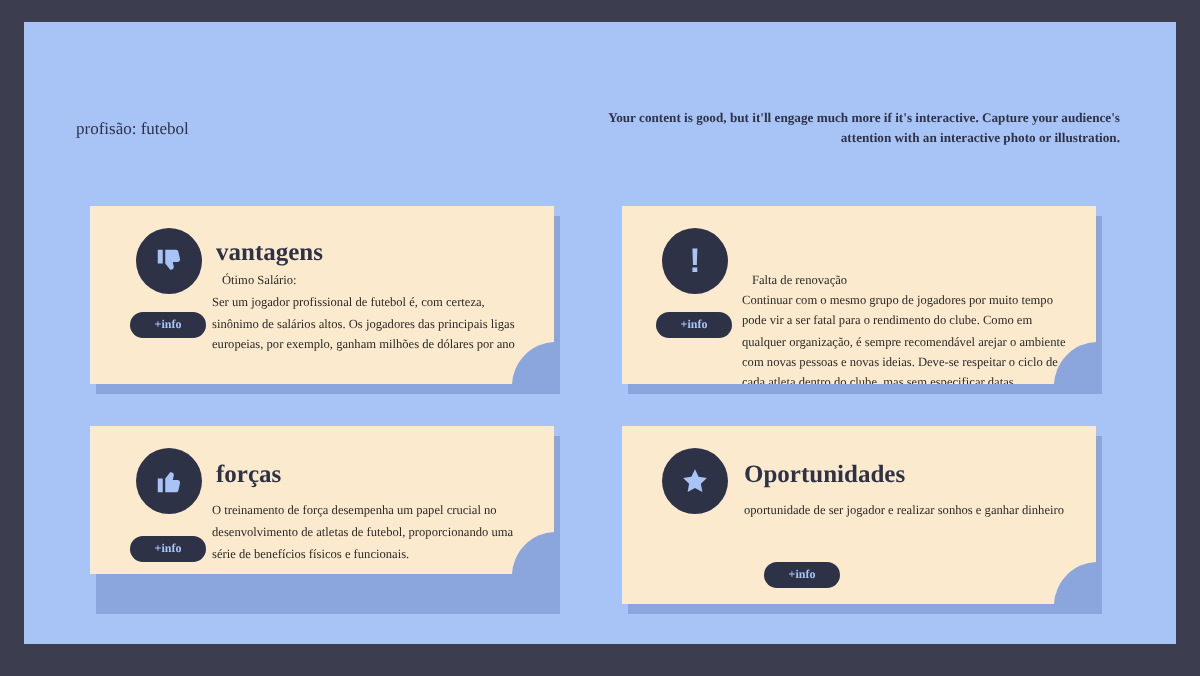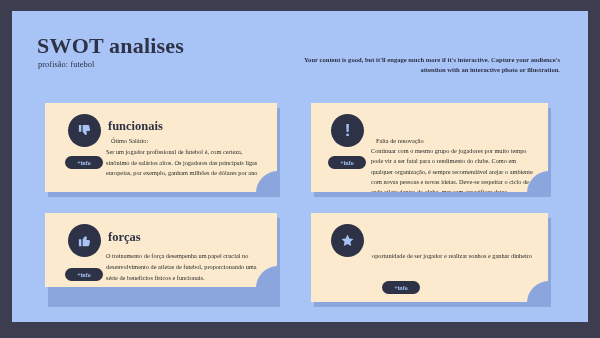--- a/index.html
+++ b/index.html
@@ -114,34 +114,33 @@
     display: block;
     text-indent: 5px;
   }
 </style>
 </head>
 <body>
 
 <div class="frame">
   <div class="slide">
 
-    <div class="header-title">SWOT analises</div>
     <div class="header-sub">profisão: futebol</div>
     <div class="header-note">Your content is good, but it'll engage much more if it's interactive. Capture your audience's attention with an interactive photo or illustration.</div>
 
     <div class="card-shadow" style="left:36px; top:97px; width:232px; height:89px;"></div>
     <div class="card" style="left:33px; top:92px; width:232px; height:89px;">
       <div class="card-inner">
         <div class="badge" style="left:23px; top:11px;">
           <svg viewBox="0 0 24 24" fill="#a8c4f7" aria-hidden="true">
             <path d="M3 3h4v11H3zM9 3h8.5c1 0 1.8.6 2 1.5l1.3 5.8c.3 1.3-.7 2.5-2 2.5H15l.8 3.5c.3 1.4-.8 2.7-2.2 2.7-.6 0-1.2-.4-1.4-1L9 14z"></path>
           </svg>
         </div>
         <button class="info-pill" style="left:20px; top:53px;">+info</button>
-        <div class="card-title" style="left:63px; top:16px;">funcionais</div>
+        <div class="card-title" style="left:63px; top:16px;">vantagens</div>
         <div class="card-body" style="left:61px; top:33px; width:160px;">
           <span class="card-lead">Ótimo Salário:</span>
           <span>Ser um jogador profissional de futebol é, com certeza, sinônimo de salários altos. Os jogadores das principais ligas europeias, por exemplo, ganham milhões de dólares por ano</span>
         </div>
         <div class="card-notch"></div>
       </div>
     </div>
 
     <div class="card-shadow" style="left:302px; top:97px; width:237px; height:89px;"></div>
     <div class="card" style="left:299px; top:92px; width:237px; height:89px;">
@@ -178,20 +177,21 @@
 
     <div class="card-shadow" style="left:302px; top:207px; width:237px; height:89px;"></div>
     <div class="card" style="left:299px; top:202px; width:237px; height:89px;">
       <div class="card-inner">
         <div class="badge" style="left:20px; top:11px;">
           <svg viewBox="0 0 24 24" fill="#a8c4f7" aria-hidden="true">
             <path d="M12 2.5l2.9 6.1 6.6.9-4.8 4.6 1.2 6.6L12 17.6 6.1 20.7l1.2-6.6-4.8-4.6 6.6-.9z"></path>
           </svg>
         </div>
         <button class="info-pill" style="left:71px; top:68px;">+info</button>
+        <div class="card-title" style="left:61px; top:17px;">Oportunidades</div>
         <div class="card-body" style="left:61px; top:38px; width:160px;">
           <span class="card-lead"></span>
           <span>oportunidade de ser jogador e realizar sonhos e ganhar dinheiro</span>
         </div>
         <div class="card-notch"></div>
       </div>
     </div>
 
   </div>
 </div>

